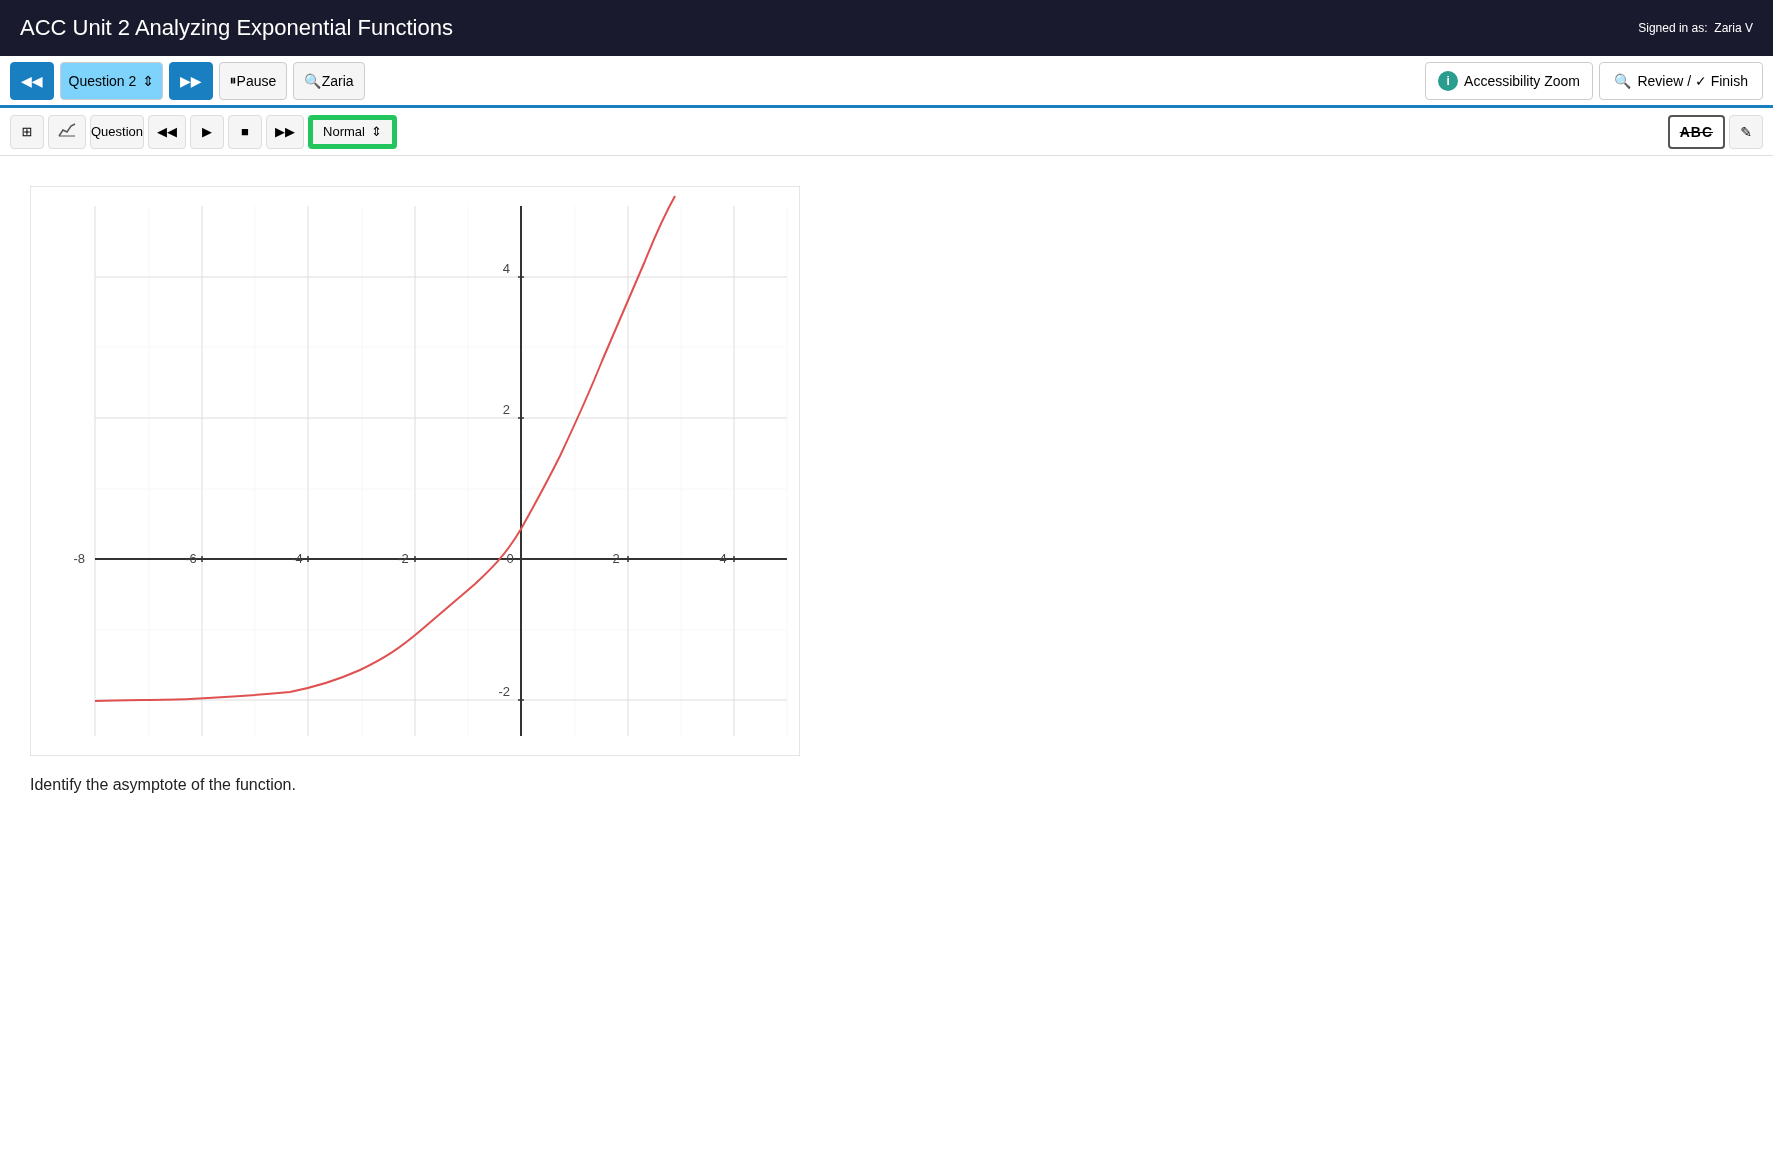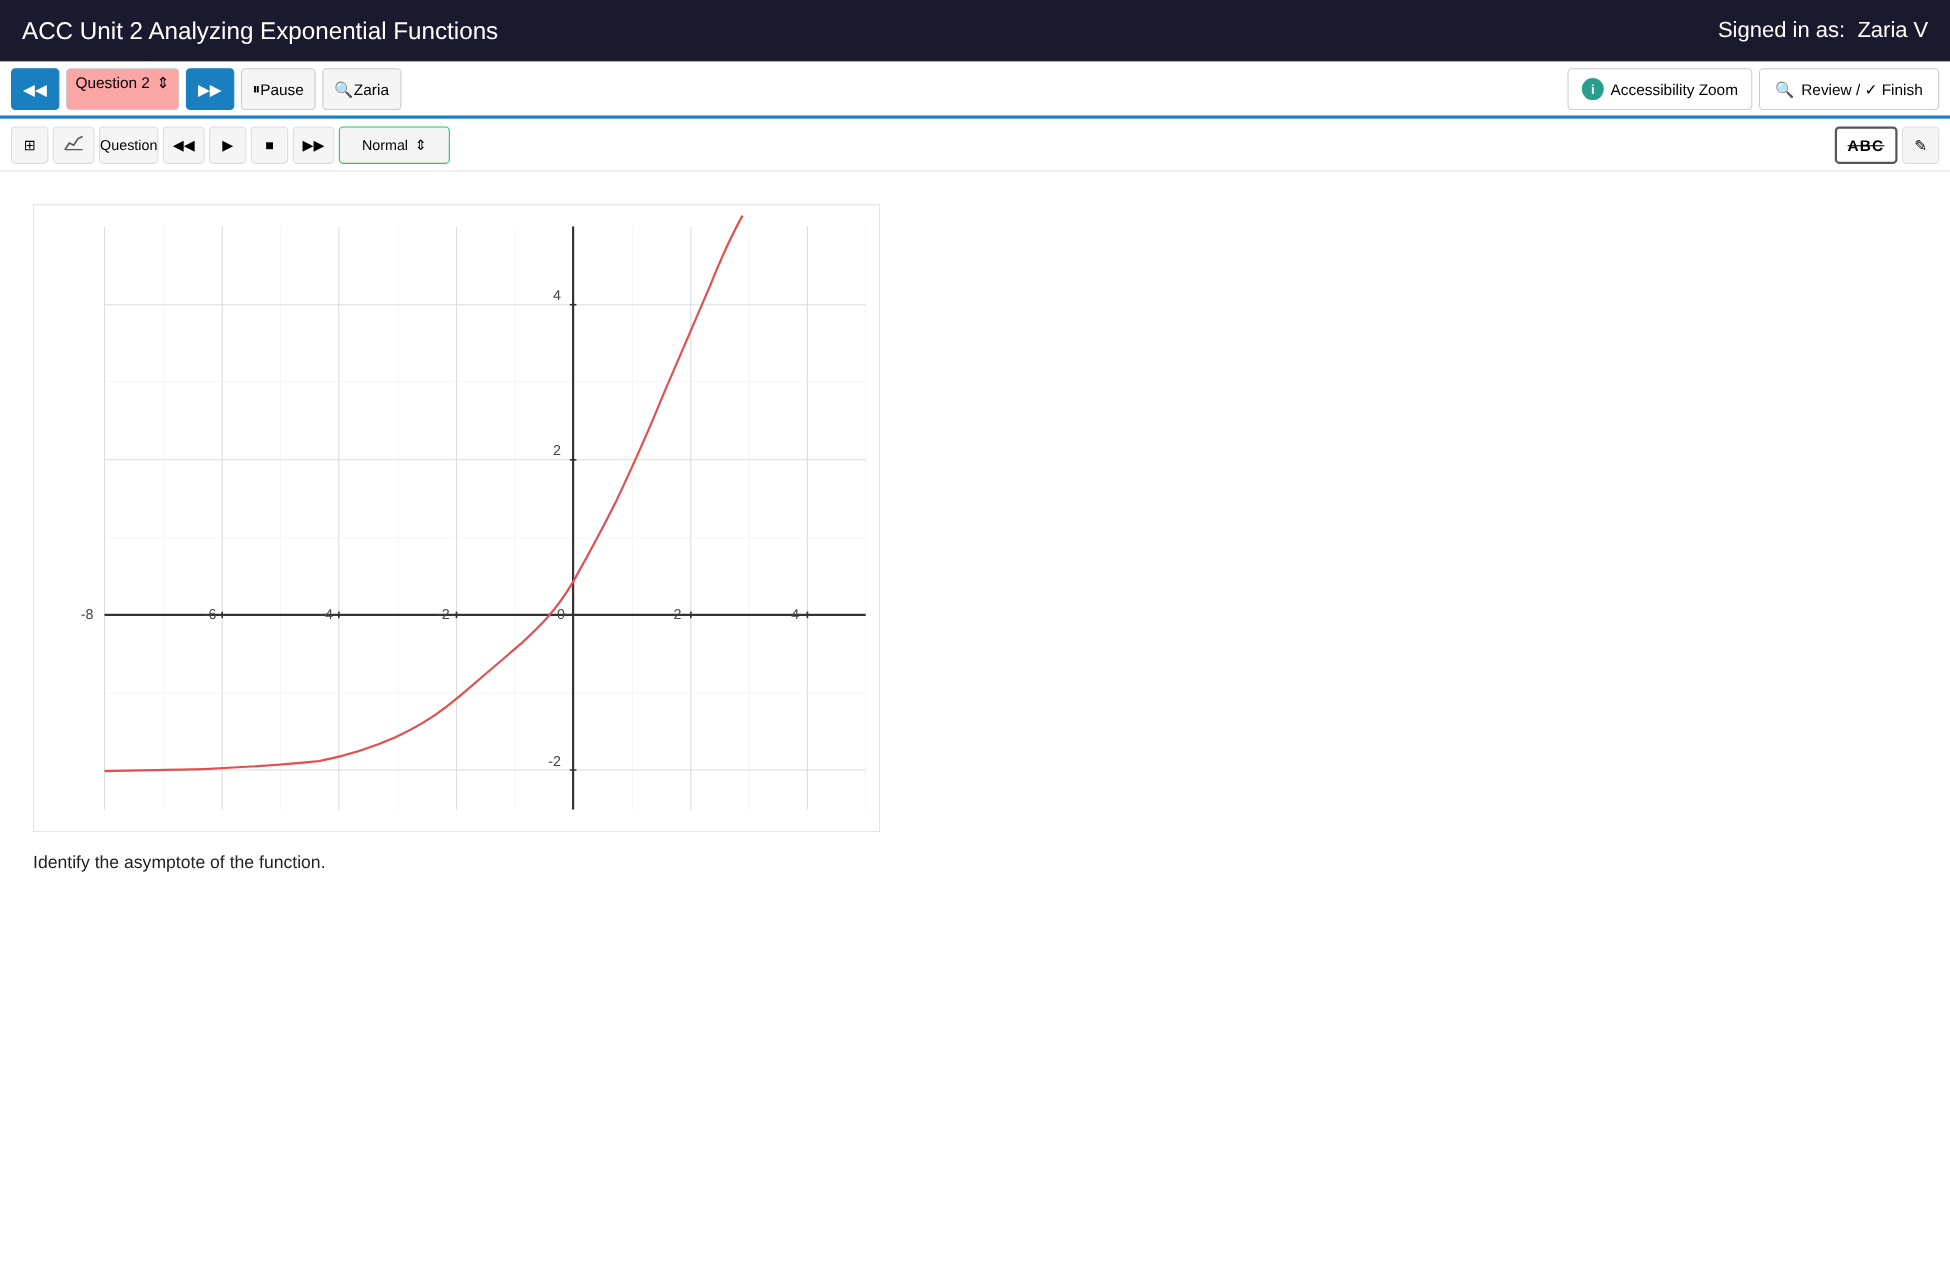--- a/index.html
+++ b/index.html
@@ -13,21 +13,21 @@
       background: #1a1a2e;
       color: #fff;
       padding: 0 20px;
       height: 56px;
     }
     .top-header-title {
       font-size: 22px;
       font-weight: normal;
     }
     .top-header-user {
-      font-size: 20px;
+      font-size: 12px;
       white-space: nowrap;
     }
 
     
     .nav-bar {
       display: flex;
       align-items: center;
       background: #fff;
       border-bottom: 3px solid #1a7fc1;
       padding: 0 10px;
@@ -46,24 +46,24 @@
       font-size: 14px;
       height: 38px;
     }
     .nav-btn-blue {
       background: #1a7fc1;
       color: #fff;
       border-color: #1a7fc1;
     }
     .question-select {
       display: flex;
-      align-items: flex-end;
+      align-items: center;
       border: 1px solid #ccc;
       border-radius: 4px;
-      background: #fca5a5;
+      background: #7dd3fc;
       padding: 16px 8px;
       height: 38px;
       cursor: pointer;
       gap: 6px;
       font-size: 14px;
     }
     .nav-spacer { flex: 1; }
     .accessibility-btn {
       display: flex;
       align-items: center;
@@ -129,24 +129,24 @@
       border-radius: 4px;
       background: #f5f5f5;
       padding: 5px 0;
       cursor: pointer;
       font-size: 13px;
       height: 34px;
       display: flex;
       align-items: center;
     }
     .normal-select {
-      border: 1px solid #22c55e;
-      border-radius: 4px;
-      background: #f5f5f5;
-      padding: 5px 20px;
+      border: 5px solid #22c55e;
+      border-radius: 4px;
+      background: #f5f5f5;
+      padding: 5px 10px;
       font-size: 13px;
       height: 34px;
       display: flex;
       align-items: center;
       gap: 6px;
       cursor: pointer;
     }
     .toolbar-spacer { flex: 1; }
     .abc-btn {
       display: flex;

